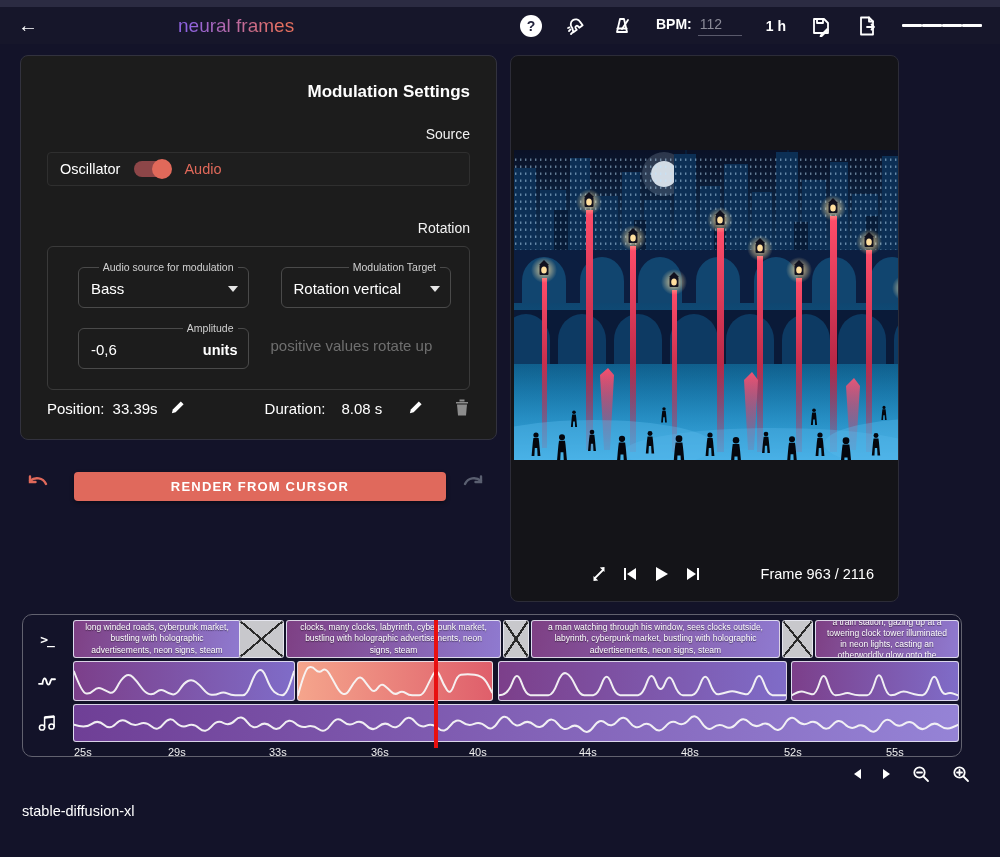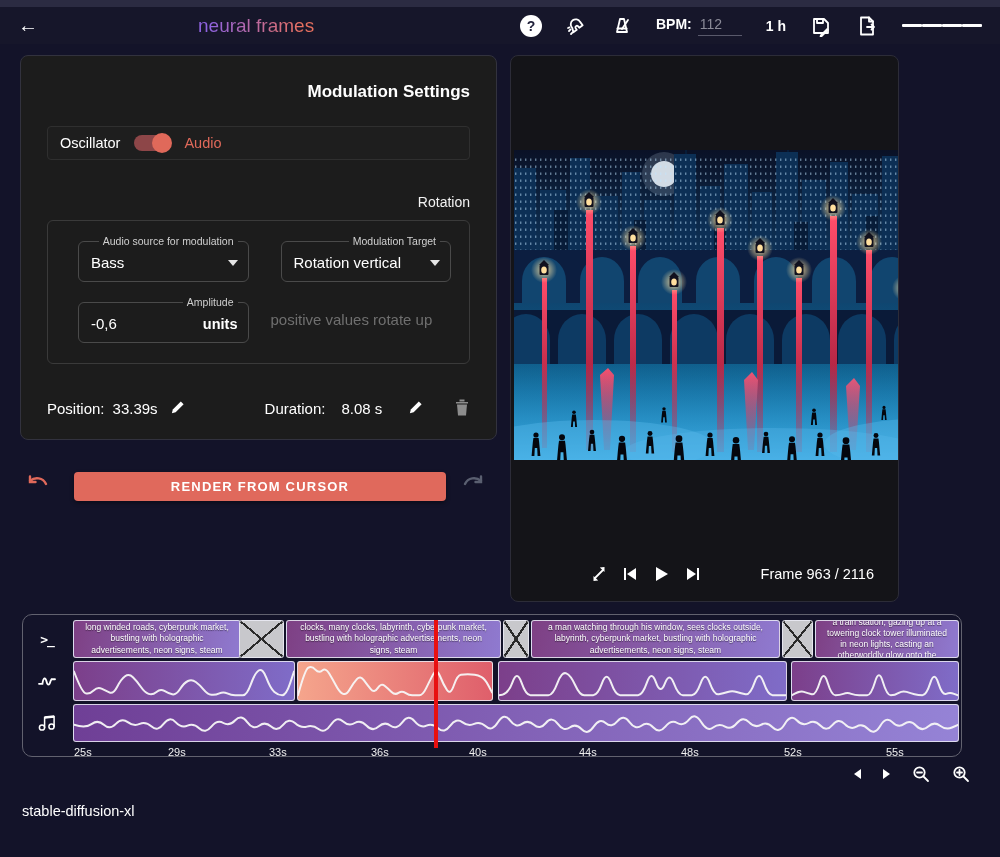--- a/index.html
+++ b/index.html
@@ -10,21 +10,21 @@
     color:#fff;
   }
   
   .topstrip { height:7px; background:#2b2b42; }
   header {
     height:37px; background:#16162a;
     display:flex; align-items:center; padding:0 18px; position:relative;
   }
   .back { color:#fff; font-size:20px; cursor:pointer; width:30px; }
   .logo {
-    position:absolute; left:198px; font-size:19px; font-weight:500;
+    position:absolute; left:178px; font-size:19px; font-weight:500;
     background:linear-gradient(90deg,#8f63e0 10%,#e8705f 90%);
     -webkit-background-clip:text; background-clip:text; color:transparent;
   }
   .hicons { margin-left:auto; display:flex; align-items:center; gap:24px; }
   .hicon { display:flex; align-items:center; justify-content:center; cursor:pointer; }
   .help-circle { width:22px; height:22px; border-radius:50%; background:#fff; color:#20203a; font-weight:bold; font-size:14px; display:flex; align-items:center; justify-content:center; }
   .bpm { display:flex; align-items:baseline; gap:6px; font-size:14px; font-weight:bold;justify-content:flex-end; }
   .bpm-val { color:#8b8b98; font-weight:normal; border-bottom:1px solid #59596b; min-width:44px; padding:0 2px 3px 2px; }
   .dur { font-size:14px; font-weight:bold; }
   .menu-bars span{ display:block; width:20px; height:2.2px; background:#fff; margin:2.4px 0; border-radius:1px;}
@@ -173,20 +173,21 @@
       </div>
   </div>
 </header>
 
 <div class="cols">
 
   <div class="left-col">
     <div class="panel mod-panel">
       <div class="mod-title">Modulation Settings</div>
 
+      <div class="sec-label">Source</div>
       <div class="source-row">
         <span class="osc">Oscillator</span>
         <div class="toggle">
             <div class="knob"></div>
           </div>
         <span class="audio-lbl">Audio</span>
       </div>
 
       <div class="sec-label">Rotation</div>
       <div class="settings-box">

